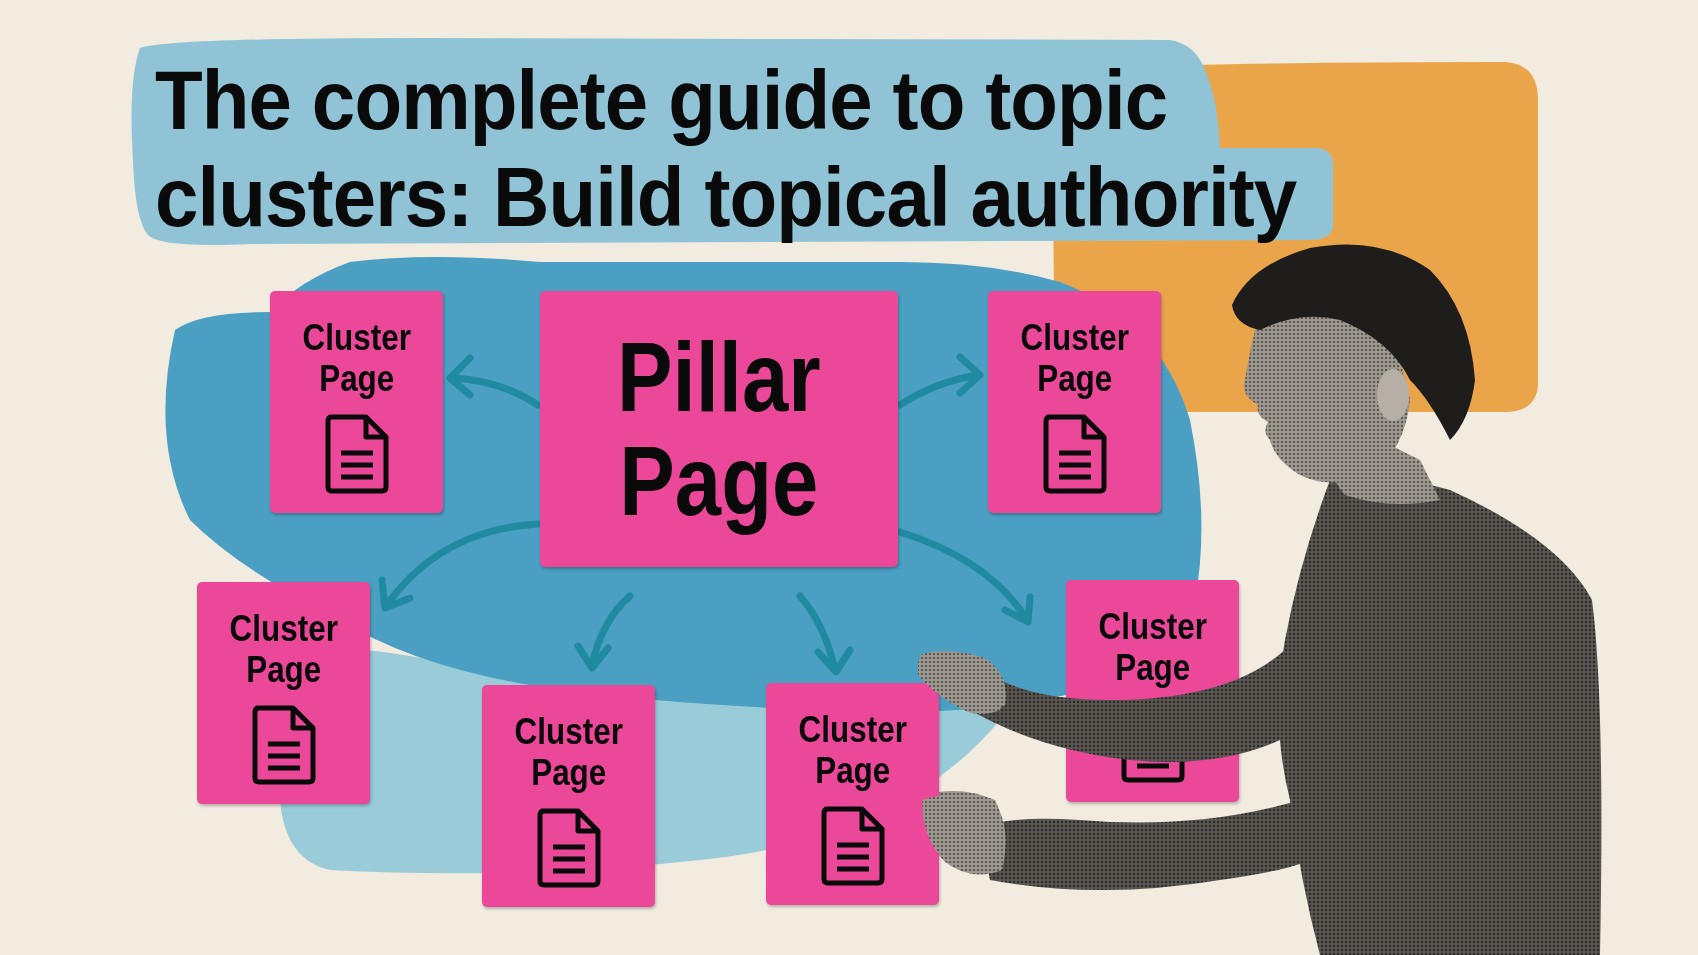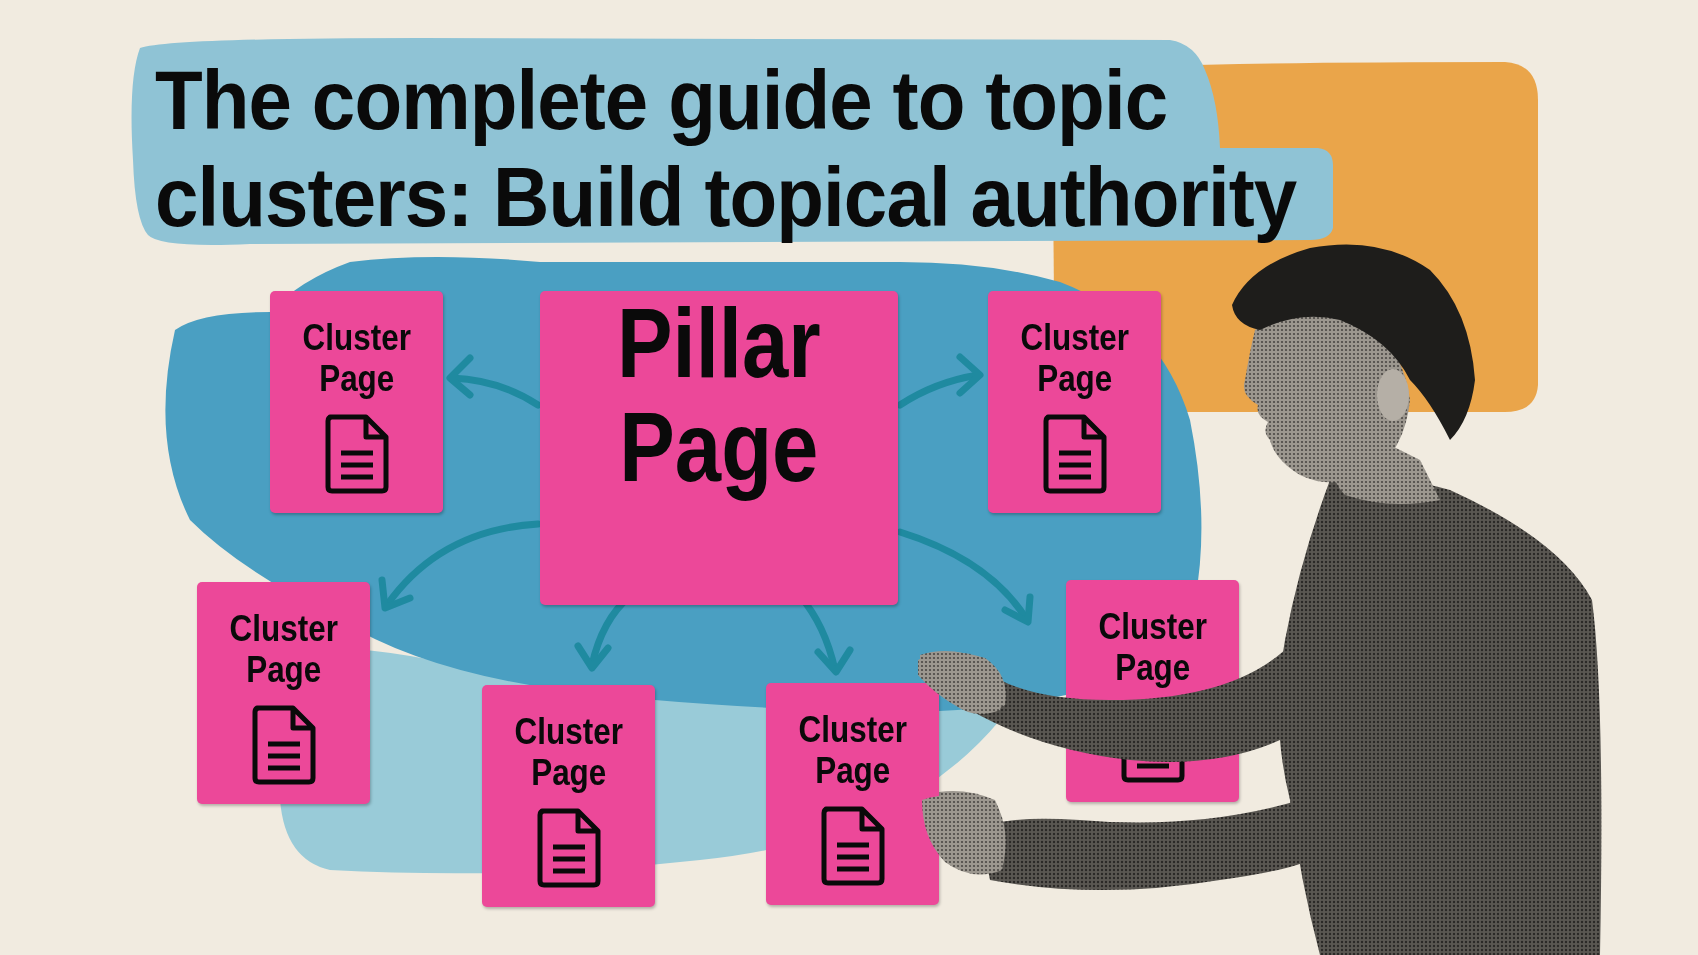--- a/index.html
+++ b/index.html
@@ -22,21 +22,21 @@
     display: flex; flex-direction: column; align-items: center;
     box-sizing: border-box;
   }
   .card-small { width: 173px; height: 222px; padding-top: 26px; }
   .card-label {
     font-family: "Liberation Sans", sans-serif; font-weight: 700;
     font-size: 37px; line-height: 41px; text-align: center; color: #0a0a0a;
     transform: scaleX(0.85);
   }
   .card-icon { margin-top: 14px; width: 66px; height: 82px; }
-  .pillar { left: 540px; top: 291px; width: 358px; height: 314px; }
+  .pillar { left: 540px; top: 291px; width: 358px; height: 276px; justify-content: center; }
   .pillar-label {
     font-family: "Liberation Sans", sans-serif; font-weight: 700;
     font-size: 98px; line-height: 104px; text-align: center; color: #0a0a0a;
     transform: scaleX(0.85);
   }
 </style>
 </head>
 <body>
 
 <svg class="layer" viewBox="0 0 1698 955" xmlns="http://www.w3.org/2000/svg">

